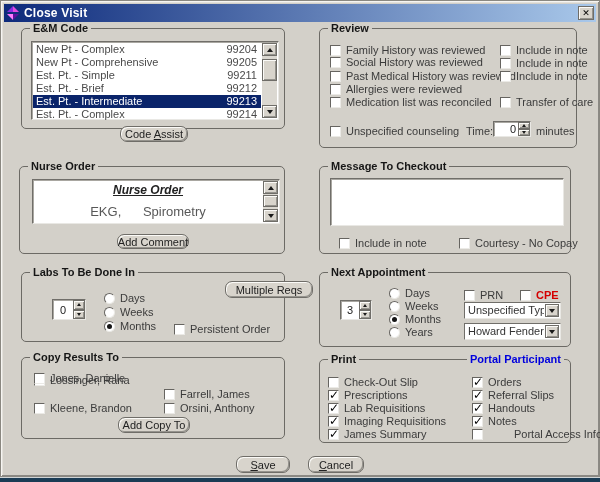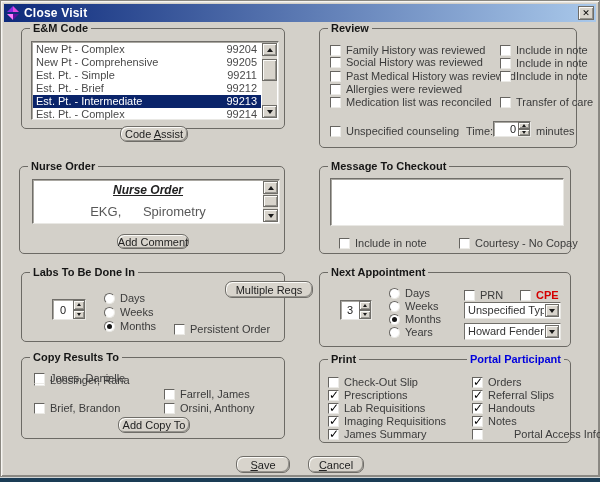--- a/index.html
+++ b/index.html
@@ -339,21 +339,21 @@
     <div class="cbrow" style="left:12px;top:16px;">
           <span class="box"></span>
           <span class="lbl">Lossinger, Rana</span>
         </div>
     <div class="cbrow" style="left:12px;top:14px;">
           <span class="box"></span>
           <span class="lbl">Jones, Danielle</span>
         </div>
     <div class="cbrow" style="left:12px;top:44px;">
           <span class="box"></span>
-          <span class="lbl">Brief, Brandon</span>
+          <span class="lbl">Kleene, Brandon</span>
         </div>
     <div class="cbrow" style="left:142px;top:30px;">
           <span class="box"></span>
           <span class="lbl">Farrell, James</span>
         </div>
     <div class="cbrow" style="left:142px;top:44px;">
           <span class="box"></span>
           <span class="lbl">Orsini, Anthony</span>
         </div>
     <div class="btn" style="left:96px;top:59px;width:72px;height:16px;">Add Copy To</div>

